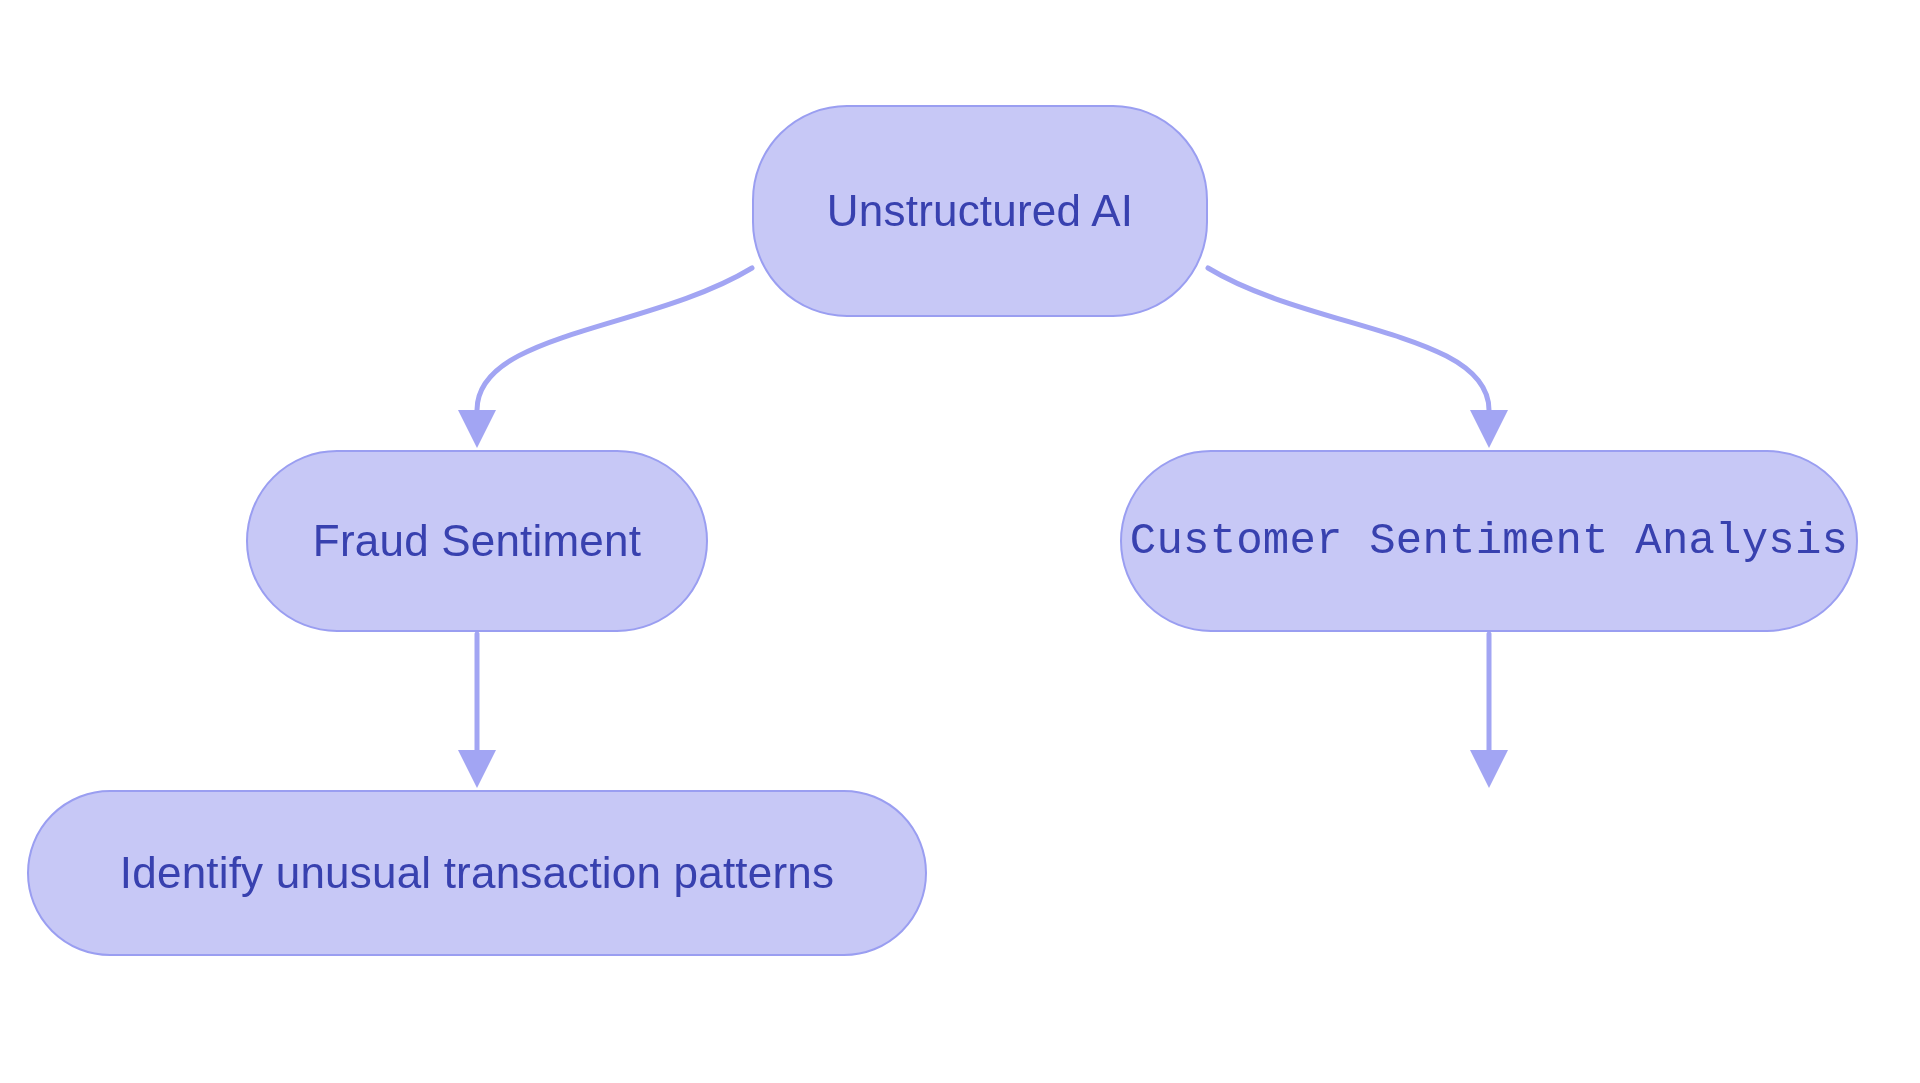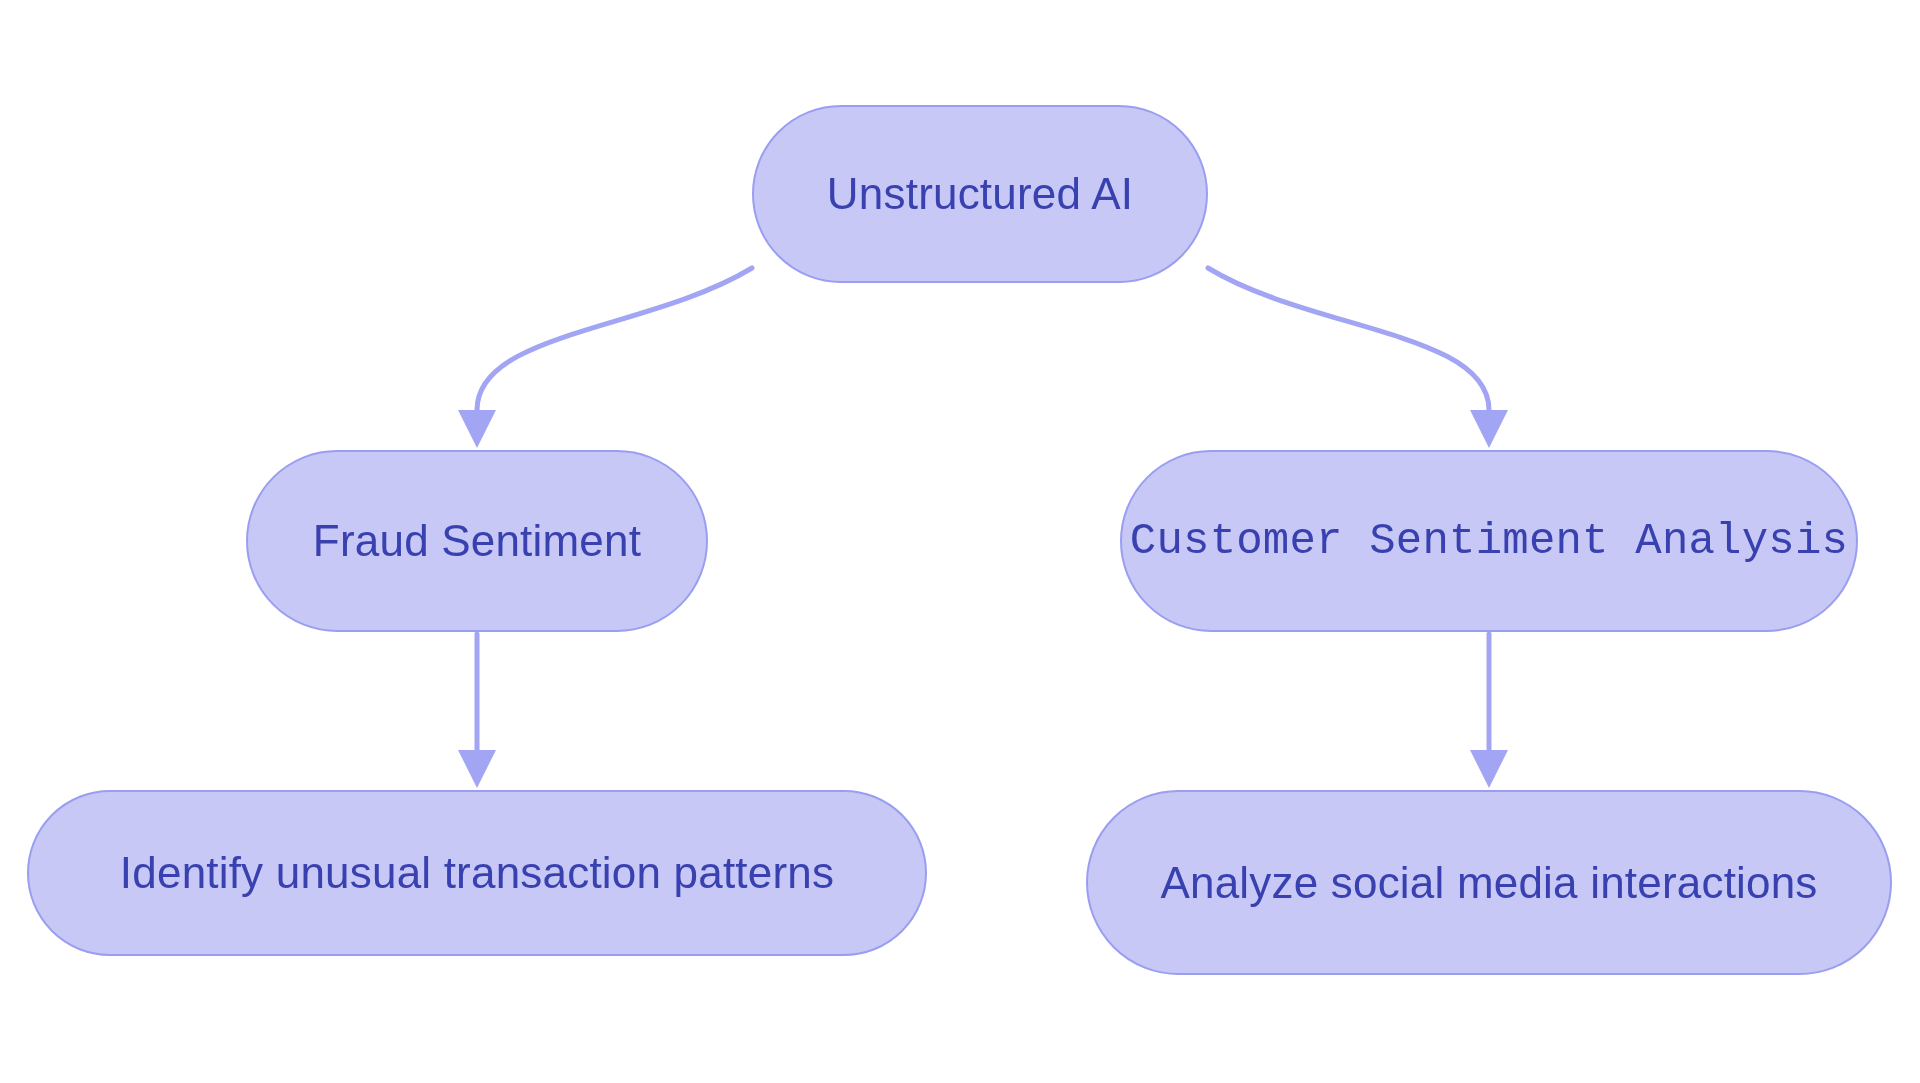--- a/index.html
+++ b/index.html
@@ -47,21 +47,21 @@
     justify-content: center;
     background: var(--node-fill);
     border: 2.5px solid var(--node-border);
     border-radius: 95px;
     color: var(--text);
     font-size: 44px;
     letter-spacing: 0.2px;
     text-align: center;
     white-space: nowrap;
   }
-  .node-unstructured-ai   { left: 752px;  top: 105px; width: 456px; height: 178px; }
+  .node-unstructured-ai   { left: 752px;  top: 105px; width: 456px; height: 212px; }
   .node-fraud             { left: 246px;  top: 450px; width: 462px; height: 182px; }
   .node-sentiment         { left: 1120px; top: 450px; width: 738px; height: 182px; font-family: Liberation Mono, monospace; }
   .node-identify          { left: 27px;   top: 790px; width: 900px; height: 166px; }
   .node-analyze           { left: 1086px; top: 790px; width: 806px; height: 185px; }
 </style>
 </head>
 <body>
 
 <div class="canvas">
 
@@ -89,17 +89,14 @@
   </div>
 
   <div class="node node-sentiment">
     <span>Customer Sentiment Analysis</span>
   </div>
 
   <div class="node node-identify">
     <span>Identify unusual transaction patterns</span>
   </div>
 
-  <div class="node node-analyze">
-    <span>Analyze social media interactions</span>
-  </div>
 
 </div>
 
 </body></html>

